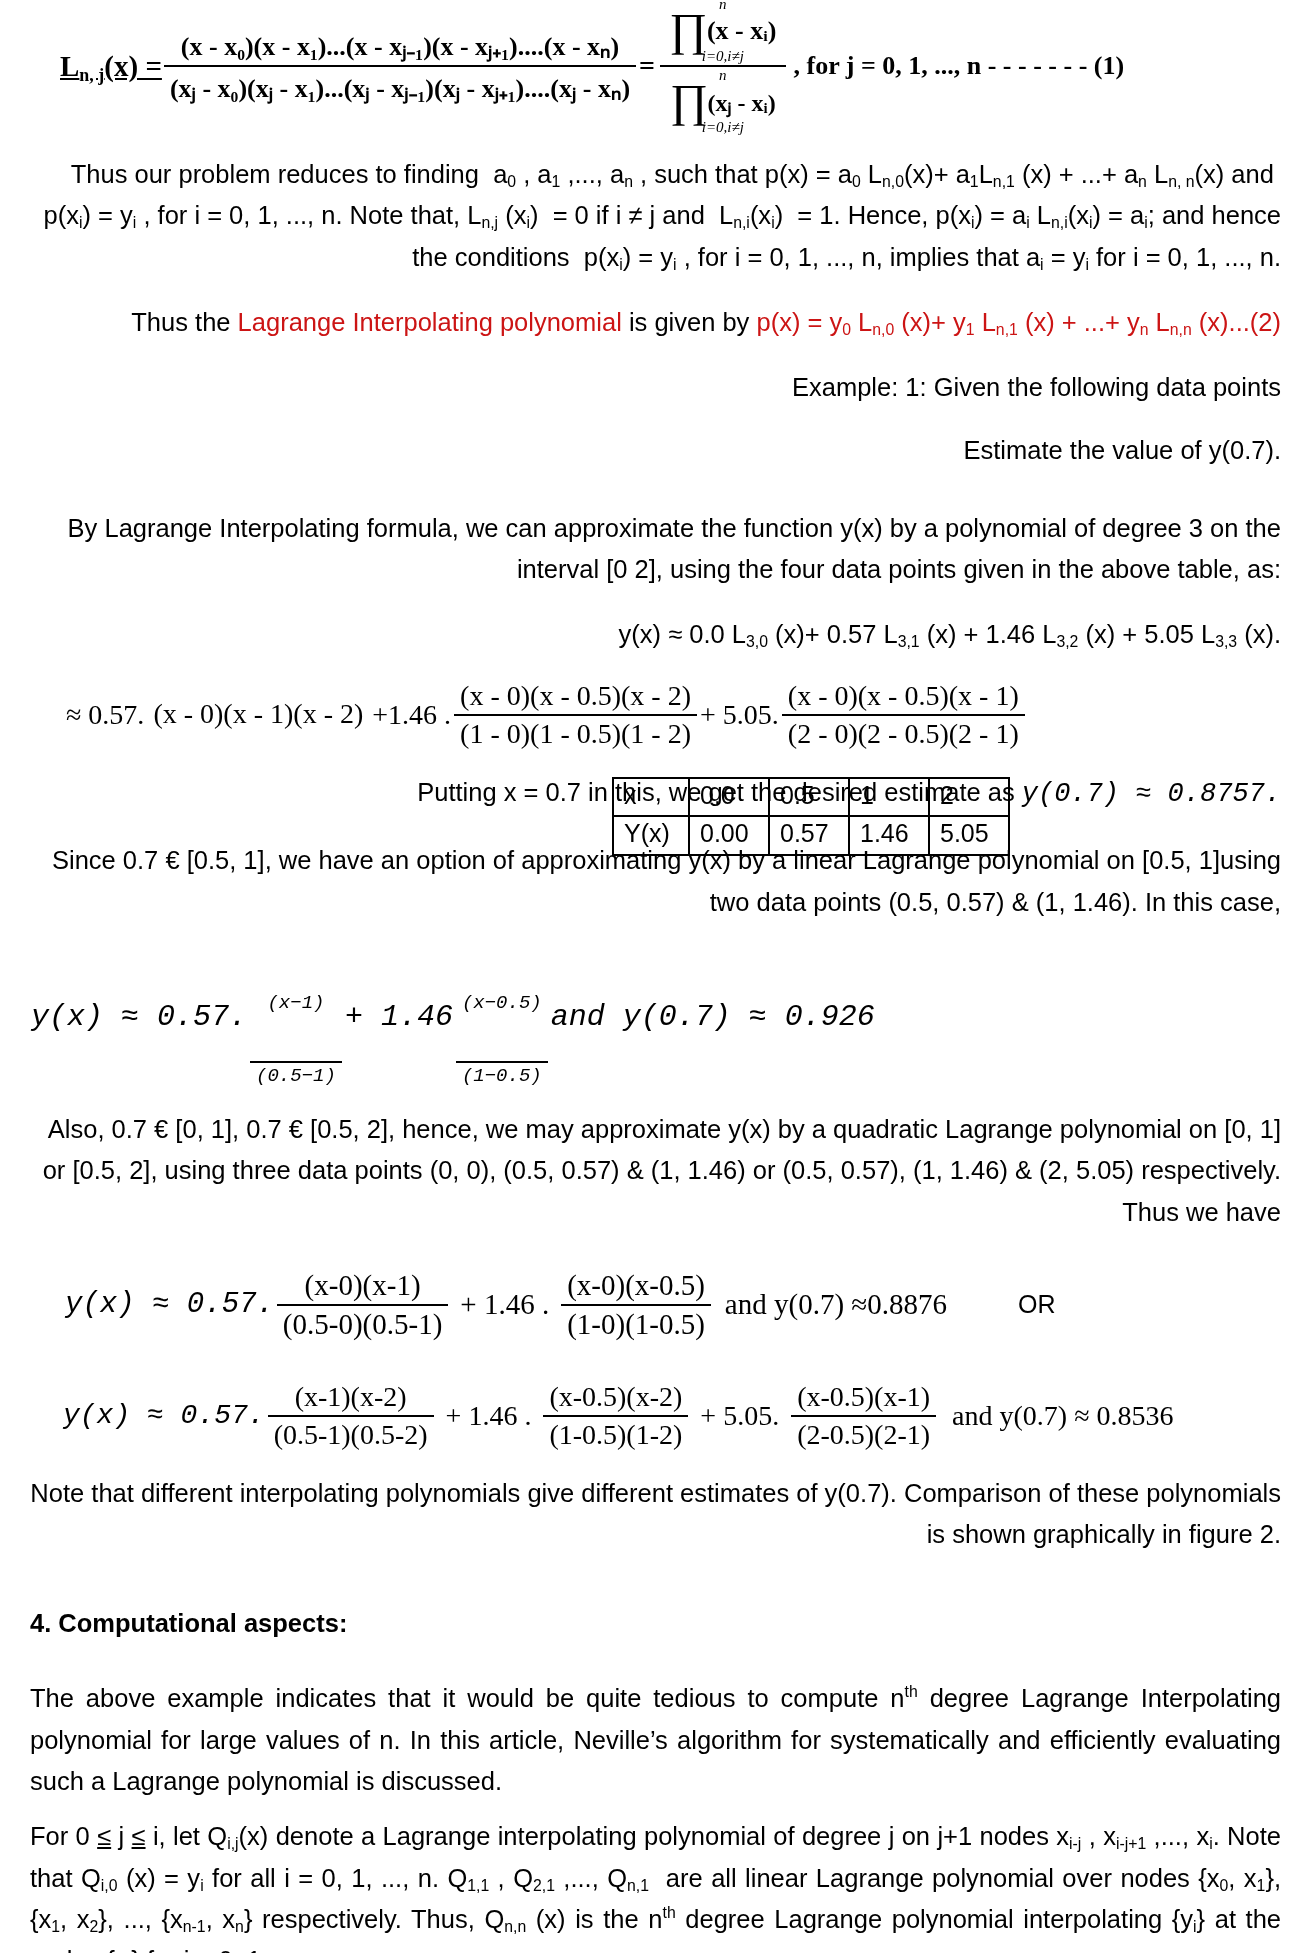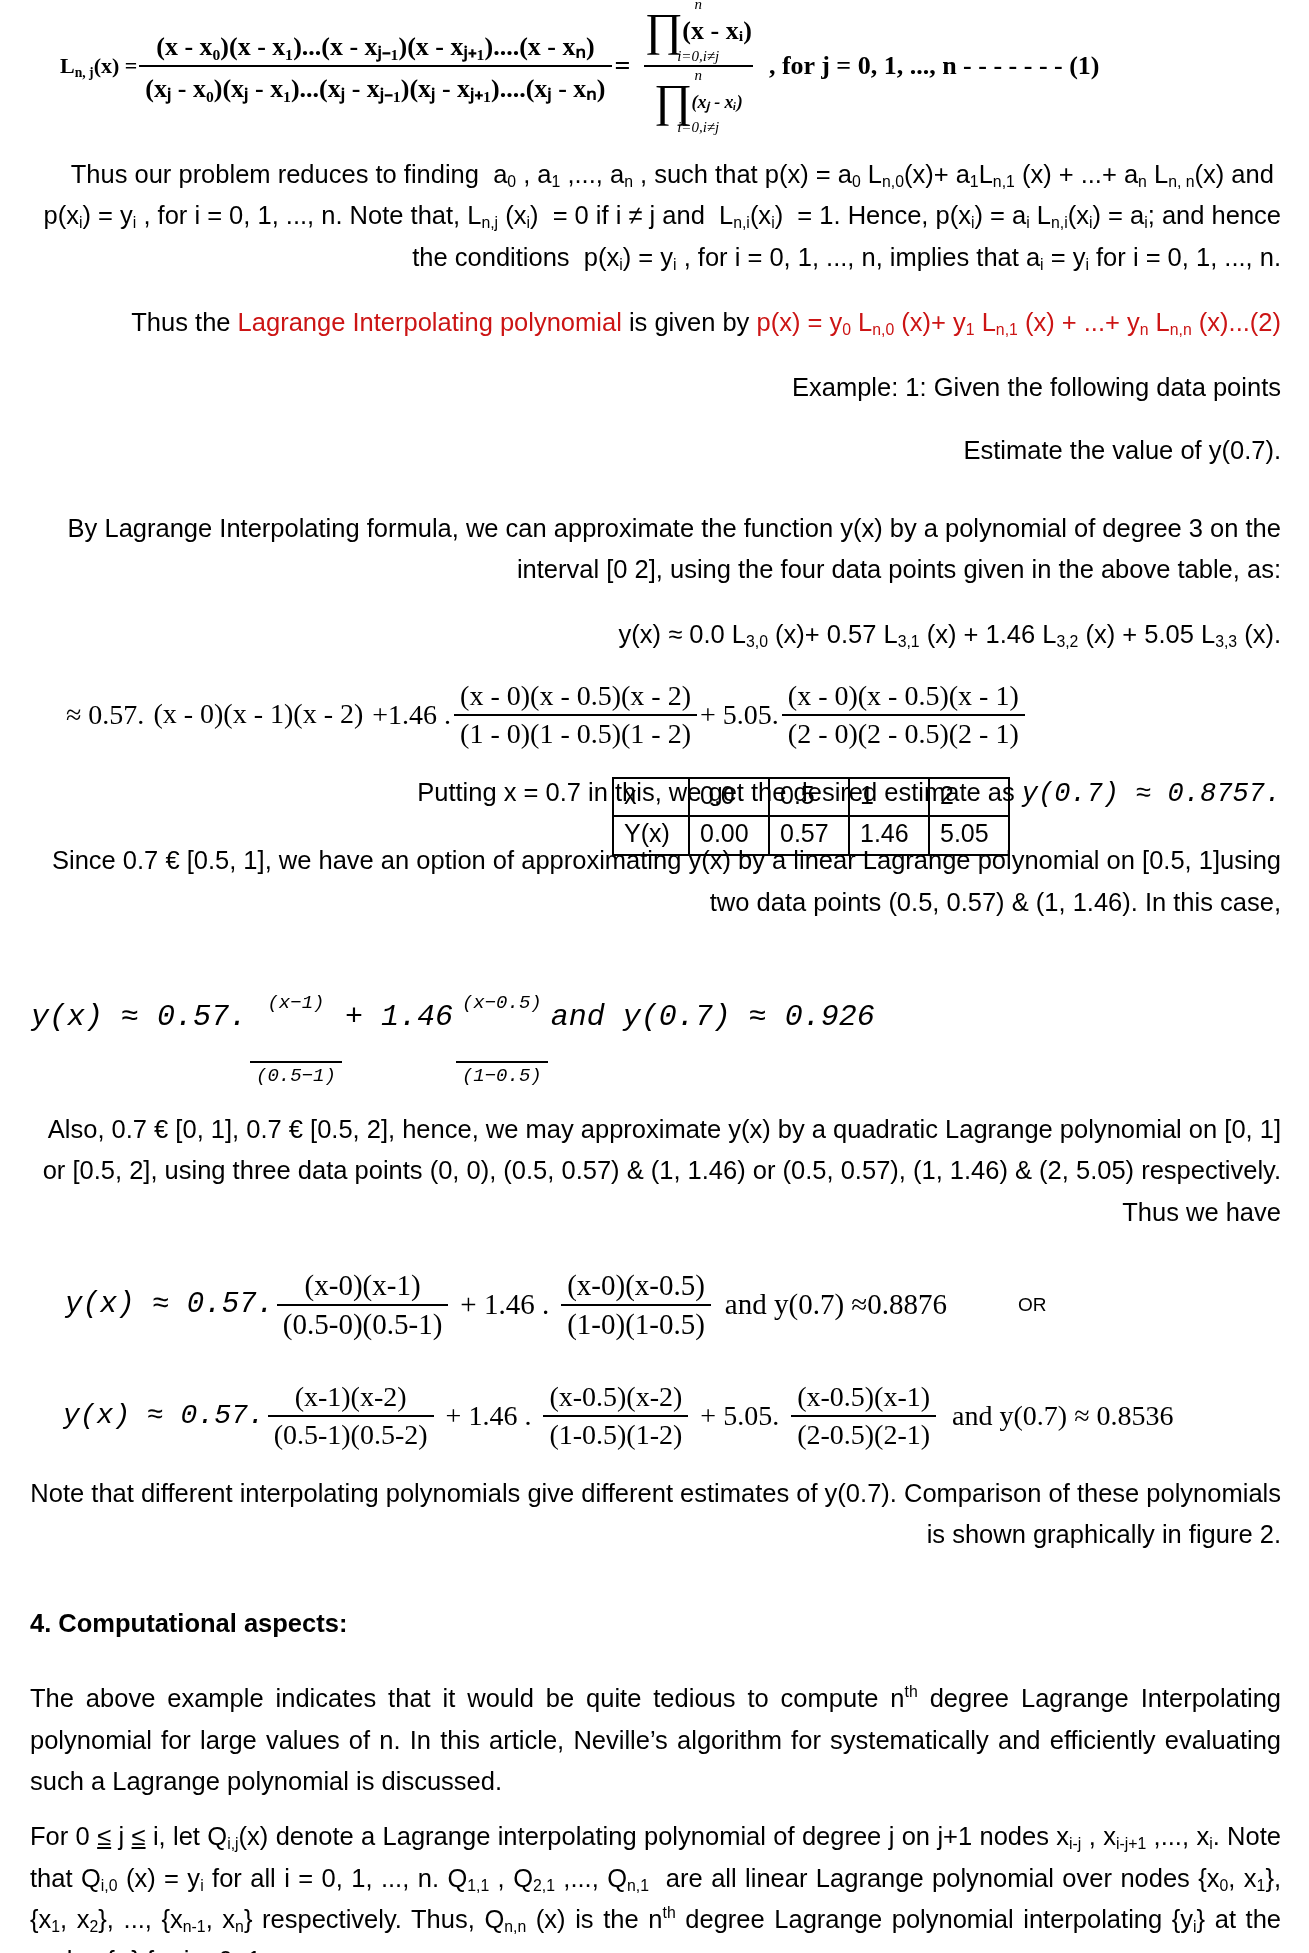--- a/index.html
+++ b/index.html
@@ -73,21 +73,21 @@
   .op { white-space: nowrap; padding: 0 1px; }
 
   
   #formula-1 {
     height: 132px;
     padding-left: 60px;
     font-size: 27px;
     font-weight: bold;
     align-items: center;
   }
-  #formula-1 .lhs { font-size: 22px; white-space: nowrap; }
+  #formula-1 .lhs { font-size: 29px; white-space: nowrap; text-decoration: underline; }
   #formula-1 .big-frac .num,
   #formula-1 .big-frac .den { font-size: 26px; }
   .prodfrac {
     display: inline-flex;
     flex-direction: column;
     align-items: center;
     margin: 0 3px;
   }
   .prodfrac .num, .prodfrac .den {
     display: flex;
@@ -180,21 +180,21 @@
         <span class="prodrow">
           <span class="bigprod">∏</span>
           <span style="font-size:26px;">(x - xᵢ)</span>
         </span>
         <span class="prodlimit-bot">i=0,i≠j</span>
       </span>
       <span class="den">
         <span class="prodlimit-top">n</span>
         <span class="prodrow">
           <span class="bigprod">∏</span>
-          <span style="font-size:18px;font-style:italic;">(xⱼ - xᵢ)</span>
+          <span style="font-size:24px;">(xⱼ - xᵢ)</span>
         </span>
         <span class="prodlimit-bot">i=0,i≠j</span>
       </span>
     </span>
 
     <span class="tail1">, for j = 0, 1, ..., n - - - - - - - (1)</span>
   </div>
 
   <div class="spacer-md"></div>
 
@@ -304,21 +304,21 @@
     <span class="frac">
       <span class="num">(x-0)(x-1)</span>
       <span class="den">(0.5-0)(0.5-1)</span>
     </span>
     <span class="op" style="padding:0 10px;">+ 1.46 .</span>
     <span class="frac">
       <span class="num">(x-0)(x-0.5)</span>
       <span class="den">(1-0)(1-0.5)</span>
     </span>
     <span class="op" style="padding-left:12px;"> and y(0.7)  ≈0.8876</span>
-    <span class="op" style="font-family:'Liberation Sans',sans-serif; font-size:19px; padding-left:70px;">OR</span>
+    <span class="op" style="font-family:'Liberation Sans',sans-serif; font-size:25px; padding-left:70px;">OR</span>
   </div>
 
   <div class="spacer-lg"></div>
 
   <div class="formula" style="padding-left:62px; font-size:28px;">
     <span class="op mit">y(x) ≈ 0.57.</span>
     <span class="frac">
       <span class="num">(x-1)(x-2)</span>
       <span class="den">(0.5-1)(0.5-2)</span>
     </span>

